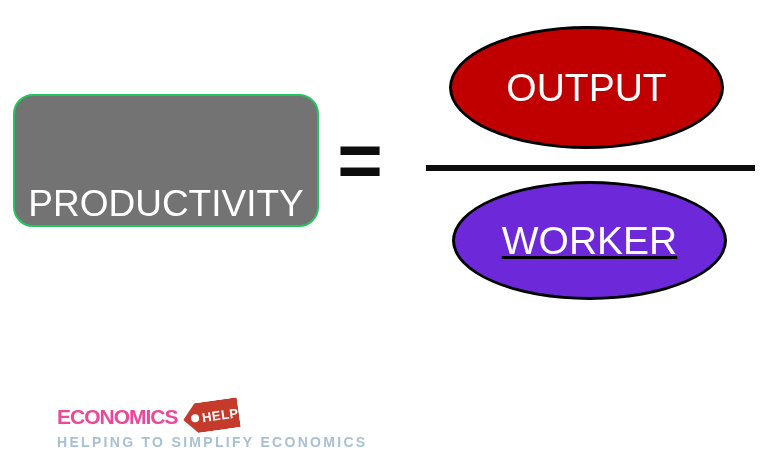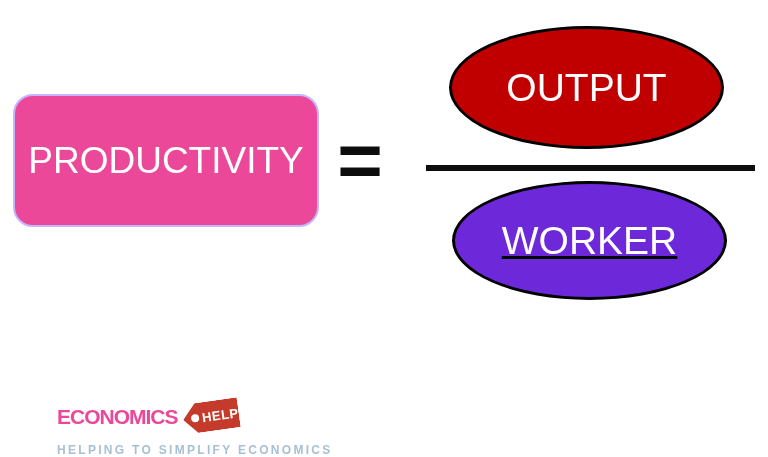--- a/index.html
+++ b/index.html
@@ -13,25 +13,25 @@
     font-family: "Liberation Sans", sans-serif;
   }
 
   
   .productivity-box {
     position: absolute;
     left: 13px;
     top: 94px;
     width: 306px;
     height: 133px;
-    background: #ec4899;
-    border: 2px solid #c4b5fd;
+    background: #737373;
+    border: 2px solid #22c55e;
     border-radius: 20px;
     display: flex;
-    align-items: center;
+    align-items: flex-end;
     justify-content: center;
   }
   .productivity-label {
     color: #ffffff;
     font-size: 37px;
     font-weight: 400;
     letter-spacing: 0px;
     white-space: nowrap;
   }
 
@@ -131,23 +131,23 @@
   }
   .tag-label {
     color: #ffffff;
     font-size: 13px;
     font-weight: 800;
     letter-spacing: 0.5px;
     margin-left: 3px;
     white-space: nowrap;
   }
   .logo-tagline {
-    margin-top: 12px;
+    margin-top: 3px;
     color: #A9C0D4;
-    font-size: 12px;
+    font-size: 14px;
     font-weight: 700;
     letter-spacing: 2.3px;
     white-space: nowrap;
   }
 </style>
 </head>
 <body>
 
 <div class="canvas">
 

